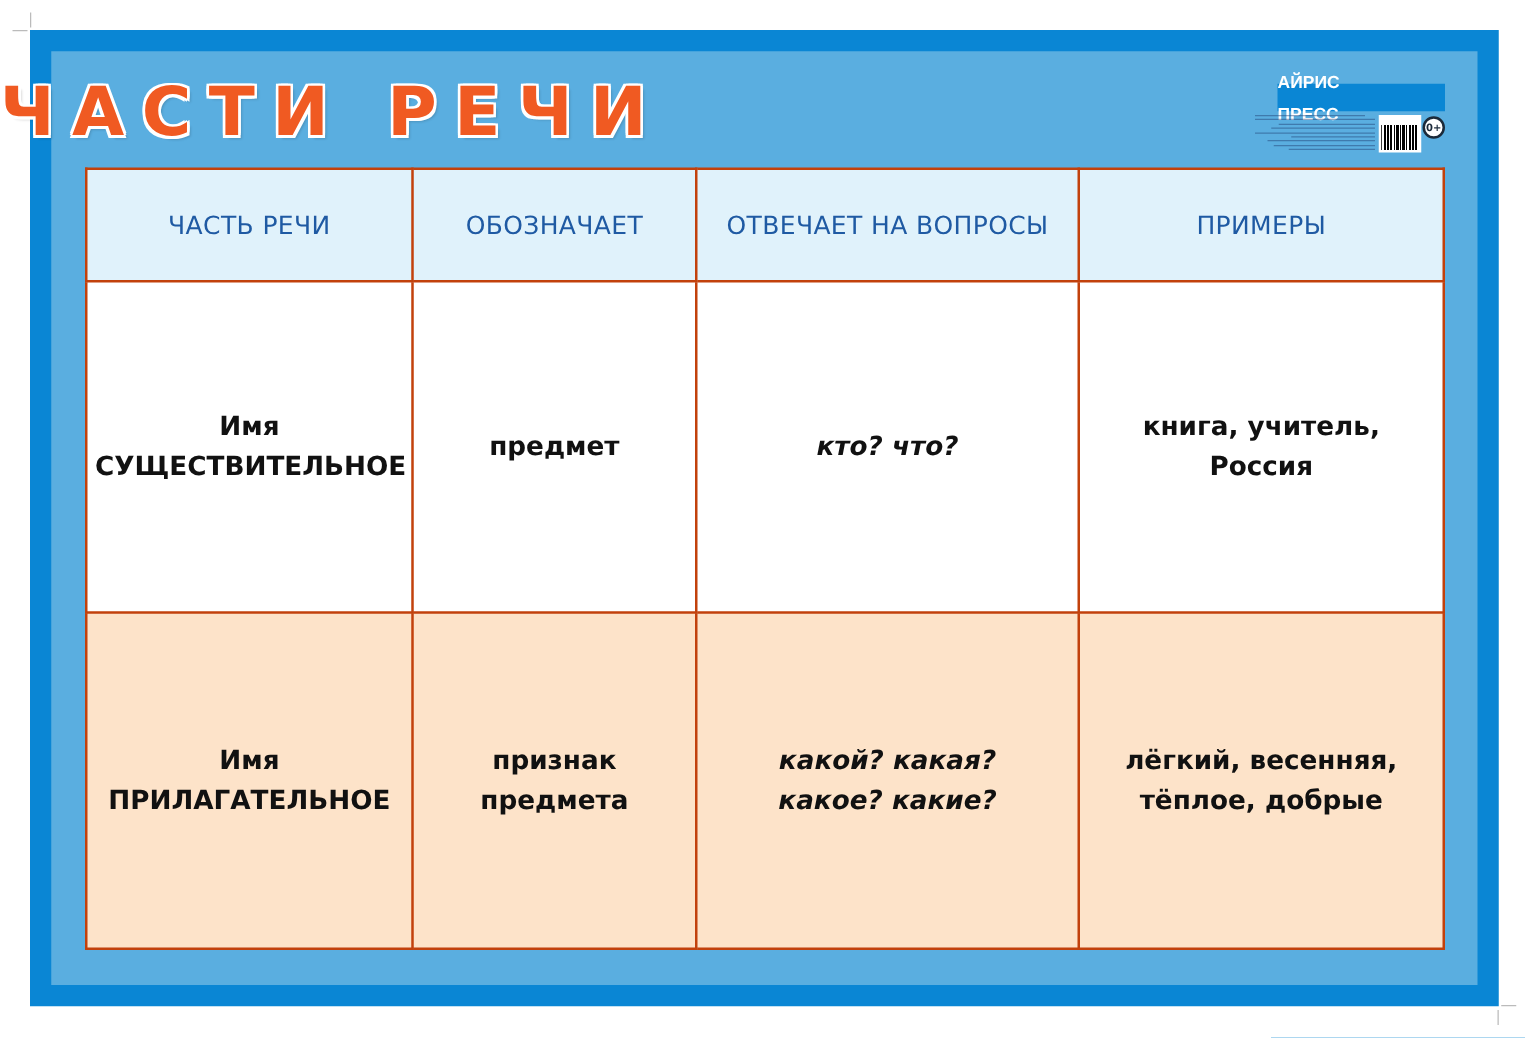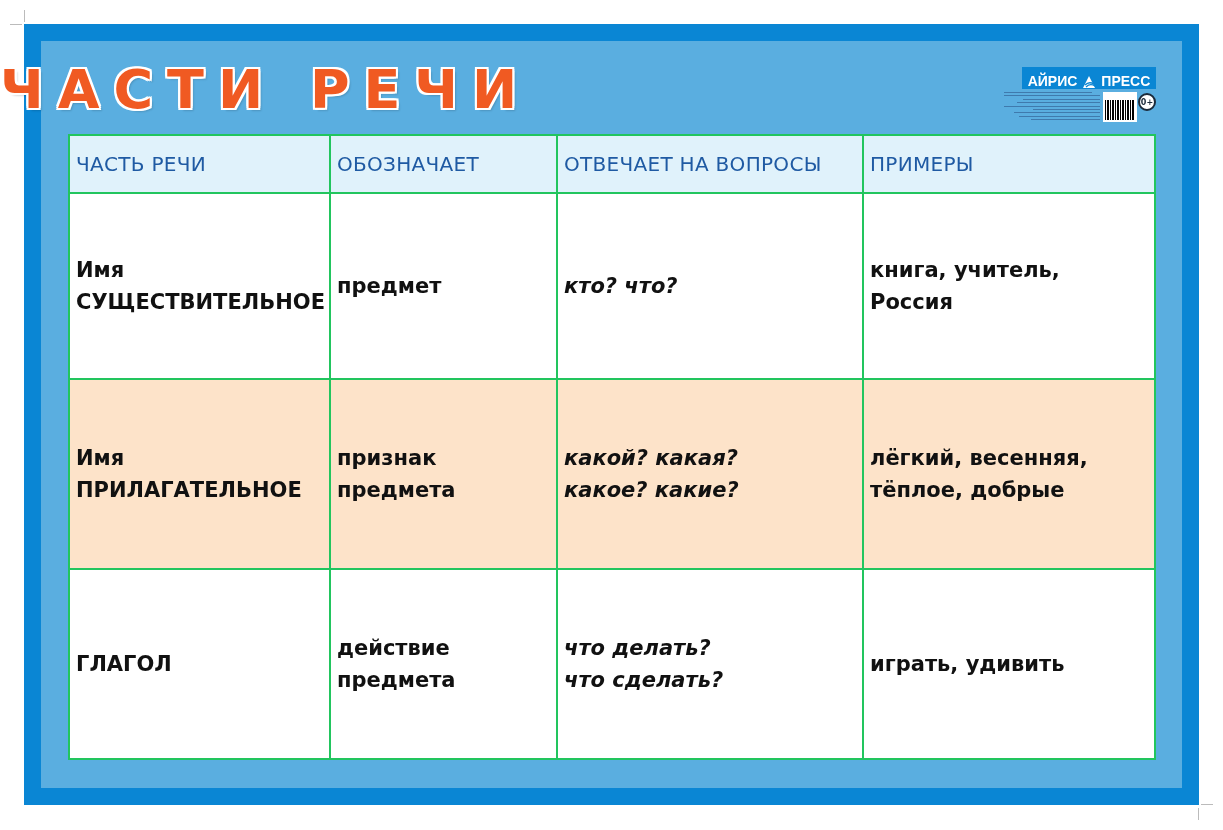--- a/index.html
+++ b/index.html
@@ -22,21 +22,21 @@
     -webkit-text-stroke: 0px;
     text-shadow:
       2px 0 0 #fff, -2px 0 0 #fff, 0 2px 0 #fff, 0 -2px 0 #fff,
       2px 2px 0 #fff, -2px -2px 0 #fff, 2px -2px 0 #fff, -2px 2px 0 #fff,
       3px 3px 2px rgba(0,0,0,0.15);
     line-height: 76px;
   }
   .publisher {
     position: absolute; left: 1022px; top: 67px; width: 134px; height: 22px;
     background: #0a86d4; color: #fff; font-family: "Liberation Sans", sans-serif;
-    font-weight: bold; font-size: 14px; display: flex; align-items: flex-end; justify-content: center; gap: 5px;
+    font-weight: bold; font-size: 14px; display: flex; align-items: flex-start; justify-content: center; gap: 5px; flex-direction: column;
   }
   .logo-mark { width: 14px; height: 14px; }
   .imprint {
     position: absolute; left: 1004px; top: 92px; width: 96px; height: 30px;
   }
   .imprint div { height: 1px; background: rgba(30,60,110,0.45); margin: 0 0 2.4px 0; }
   .barcode {
     position: absolute; left: 1103px; top: 92px; width: 34px; height: 30px; background: #fff;
     display: flex; align-items: flex-end; padding: 2px; box-sizing: border-box;
   }
@@ -47,21 +47,21 @@
   .age {
     position: absolute; left: 1138px; top: 93px; width: 18px; height: 18px; border: 2px solid #1b2a3a;
     border-radius: 50%; background: #fff; font-size: 8px; font-weight: bold; color: #1b2a3a;
     display: flex; align-items: center; justify-content: center; box-sizing: border-box;
   }
   table.speech {
     position: absolute; left: 68px; top: 134px; width: 1086px; height: 626px;
     border-collapse: collapse; table-layout: fixed;
   }
   table.speech td, table.speech th {
-    border: 2px solid #22c55e; text-align: left; vertical-align: middle; padding: 0 6px;
+    border: 2px solid #c2410c; text-align: center; vertical-align: middle; padding: 16px 6px;
   }
   table.speech th {
     background: #e0f2fb; color: #1f5aa3; font-weight: normal; font-size: 20px; height: 56px;
     font-family: "DejaVu Sans", sans-serif; letter-spacing: 0.3px;
   }
   table.speech td {
     font-family: "DejaVu Sans", sans-serif; font-size: 21px; color: #111; font-weight: bold; line-height: 32px;
   }
   tr.white td { background: #ffffff; }
   tr.peach td { background: #fde3c9; }
@@ -153,30 +153,14 @@
       </td>
       <td class="q">
         <span class="line">какой? какая?</span>
         <span class="line">какое? какие?</span>
       </td>
       <td>
         <span class="line">лёгкий, весенняя,</span>
         <span class="line">тёплое, добрые</span>
       </td>
     </tr>
-    <tr class="white" style="height:114px">
-      <td class="pos">
-        <span class="line">ГЛАГОЛ</span>
-      </td>
-      <td>
-        <span class="line">действие</span>
-        <span class="line">предмета</span>
-      </td>
-      <td class="q">
-        <span class="line">что делать?</span>
-        <span class="line">что сделать?</span>
-      </td>
-      <td>
-        <span class="line">играть, удивить</span>
-      </td>
-    </tr>
   </tbody>
 </table>
 
 </body></html>

